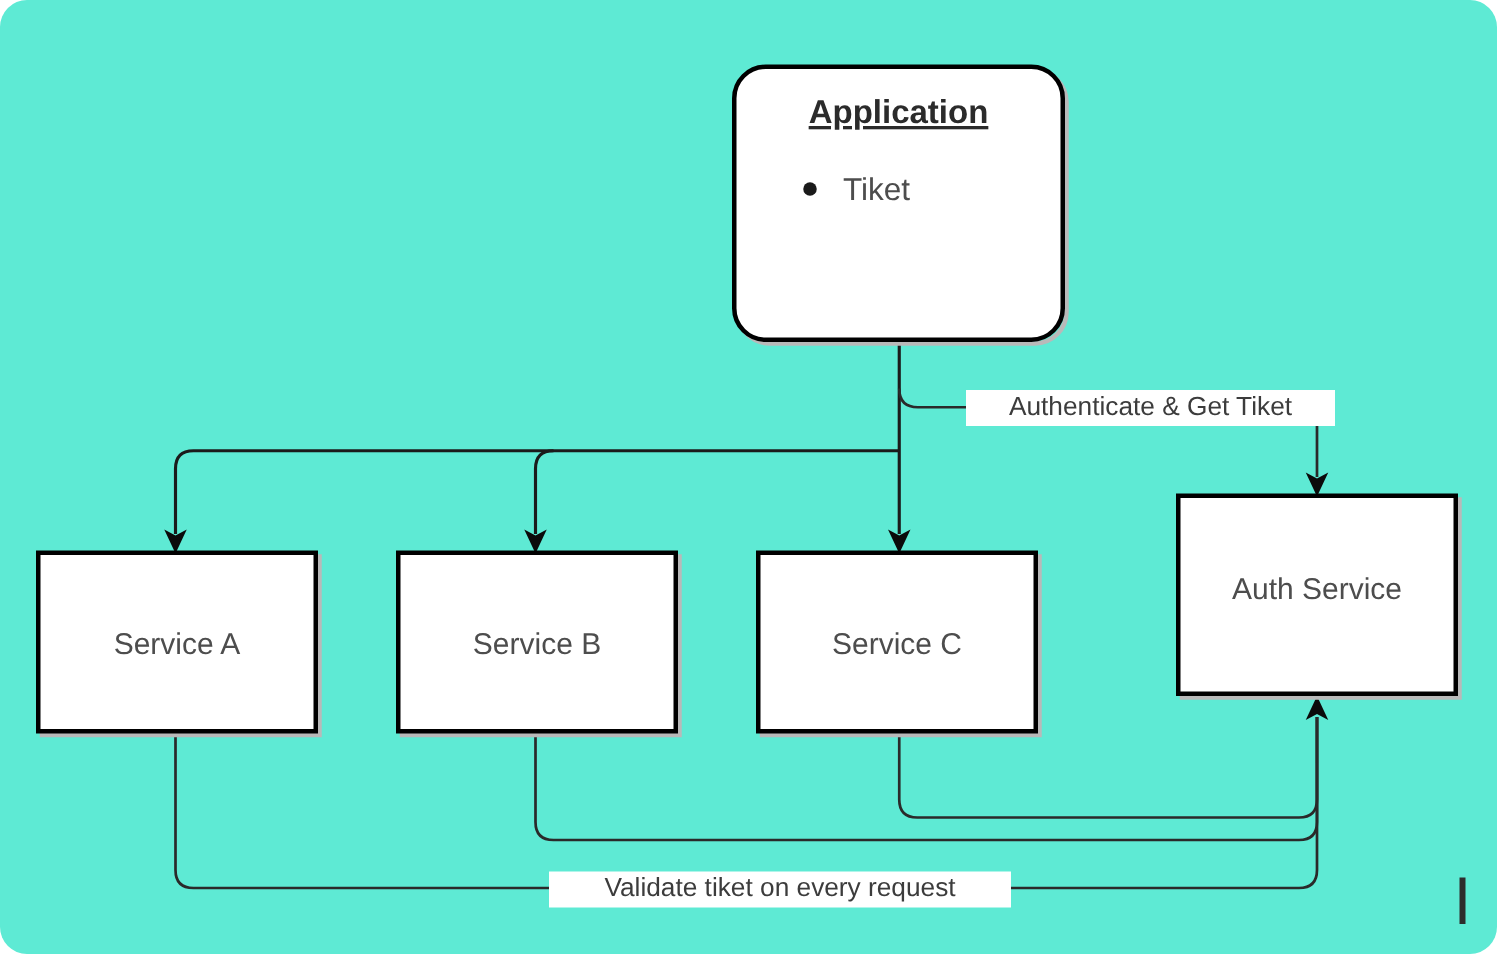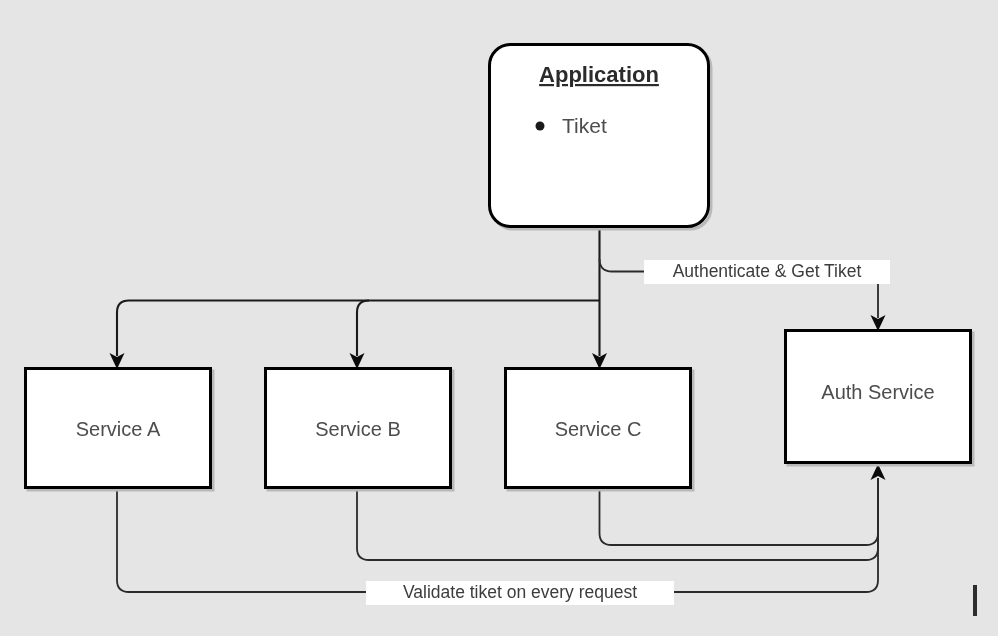--- a/index.html
+++ b/index.html
@@ -4,23 +4,24 @@
 <style>
   html, body {
     margin: 0;
     padding: 0;
     background: #ffffff;
   }
   #canvas {
     position: relative;
     width: 998px;
     height: 636px;
-    background: #e5e5e5;
+    background: #5eead4;
     font-family: "Liberation Sans", sans-serif;
     overflow: hidden;
+    border-radius: 18px;
   }
   svg.diagram {
     position: absolute;
     left: 0;
     top: 0;
     width: 998px;
     height: 636px;
   }
   .node-shadow {
     fill: none;

